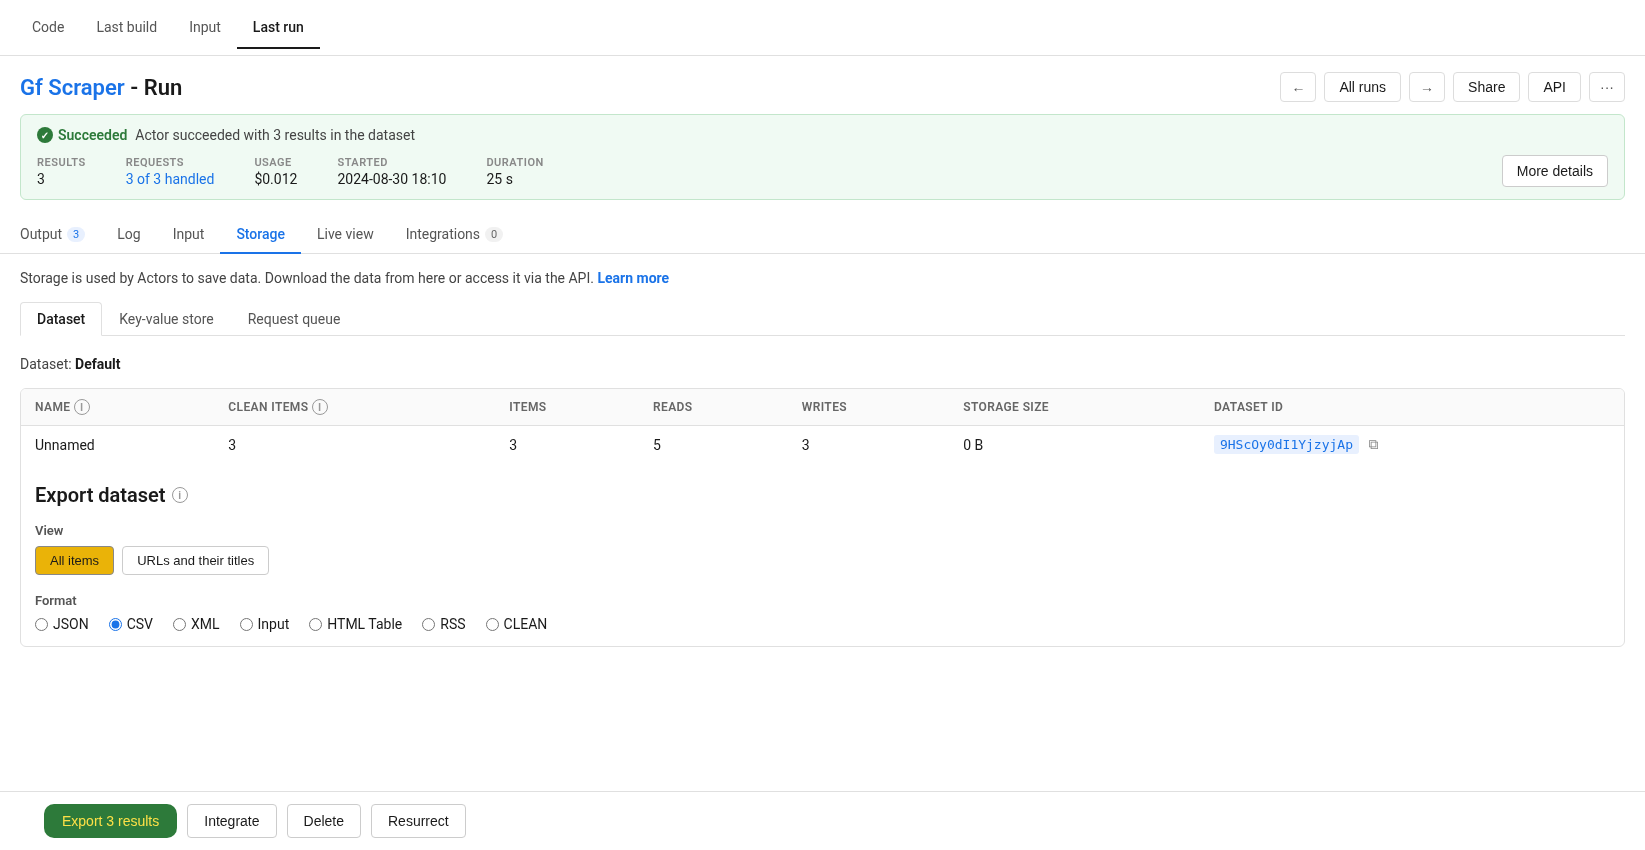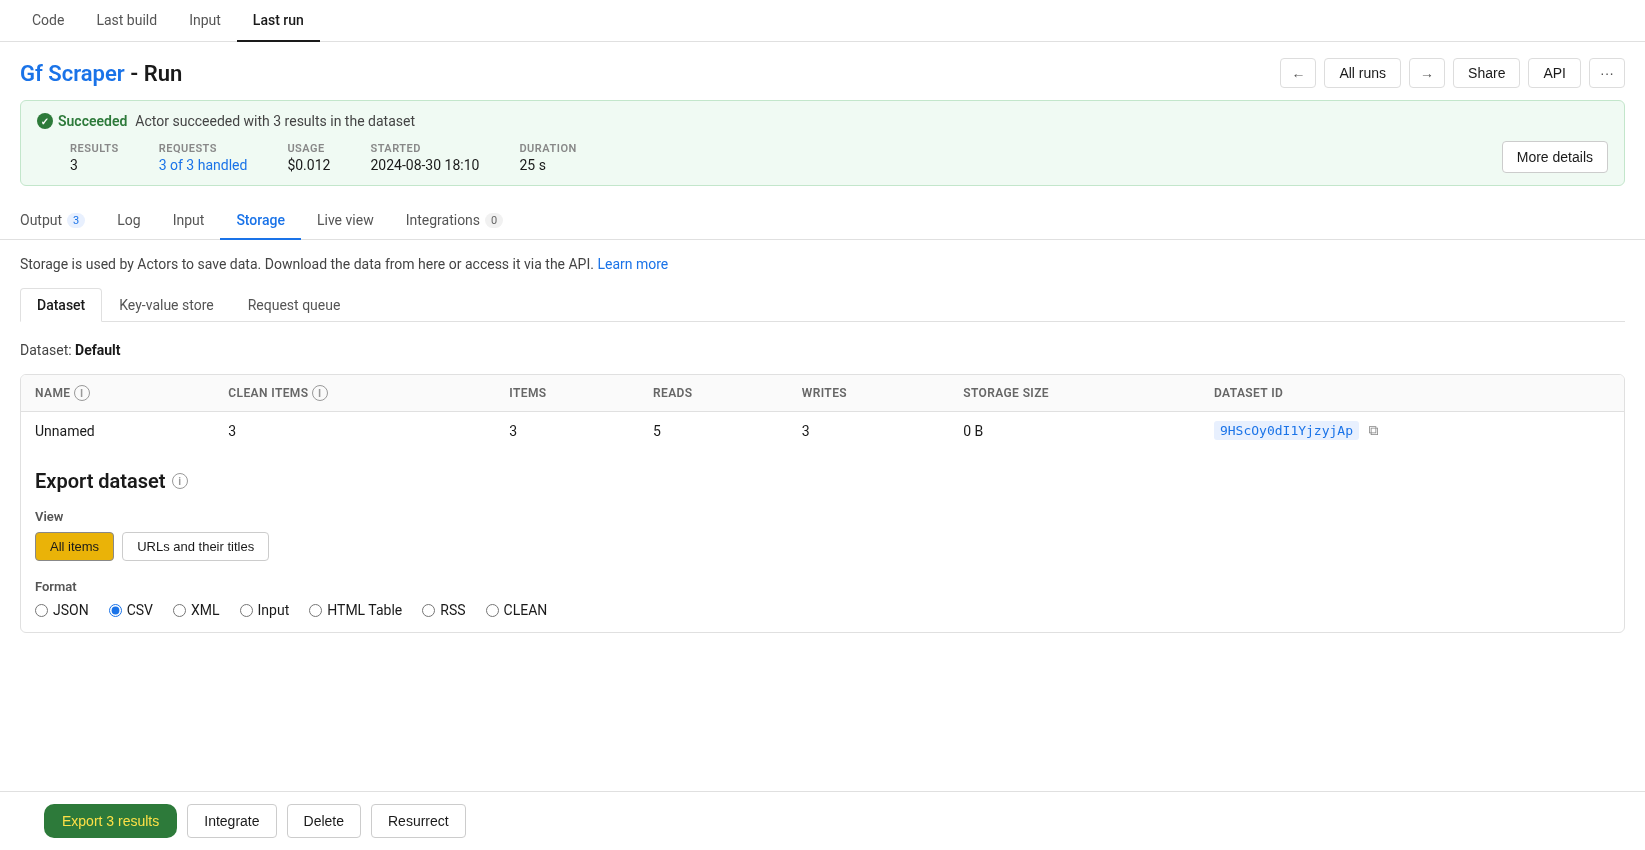--- a/index.html
+++ b/index.html
@@ -3,21 +3,21 @@
   <meta charset="utf-8">
   <style>
     * { box-sizing: border-box; margin: 0; padding: 0; }
     body { font-family: -apple-system, BlinkMacSystemFont, 'Segoe UI', Roboto, sans-serif; font-size: 14px; color: #1a1a1a; background: #fff; }
 
     
     .tab-bar {
       display: flex;
       align-items: stretch;
       border-bottom: 1px solid #e0e0e0;
-      padding: 0 16px;
+      padding: 7px 16px;
       background: #fff;
     }
     .tab-bar .tab {
       padding: 12px 16px;
       cursor: pointer;
       color: #555;
       font-size: 14px;
       border-bottom: 2px solid transparent;
       margin-bottom: -1px;
     }
@@ -88,21 +88,20 @@
       justify-content: center;
       color: #fff;
       font-size: 10px;
       flex-shrink: 0;
     }
     .status-msg { color: #444; }
     .stats-row {
       display: flex;
       gap: 40px;
       align-items: flex-end;
-      margin-left: 33px;
     }
     .stat-item label {
       font-size: 11px;
       font-weight: 600;
       color: #888;
       text-transform: uppercase;
       letter-spacing: 0.5px;
       display: block;
     }
     .stat-item .val { font-size: 14px; color: #1a1a1a; margin-top: 2px; }
@@ -159,21 +158,21 @@
 
     
     .main-content {
       padding: 16px 20px;
     }
     .storage-desc {
       font-size: 14px;
       color: #444;
       margin-bottom: 16px;
     }
-    .storage-desc a { color: #1a73e8; text-decoration: none; }
+    .storage-desc a { color: #1a73e8; text-decoration: none; font-weight: bold; }
 
     
     .storage-tabs {
       display: flex;
       gap: 0;
       border-bottom: 1px solid #e0e0e0;
       margin-bottom: 20px;
     }
     .storage-tab {
       padding: 8px 16px;

